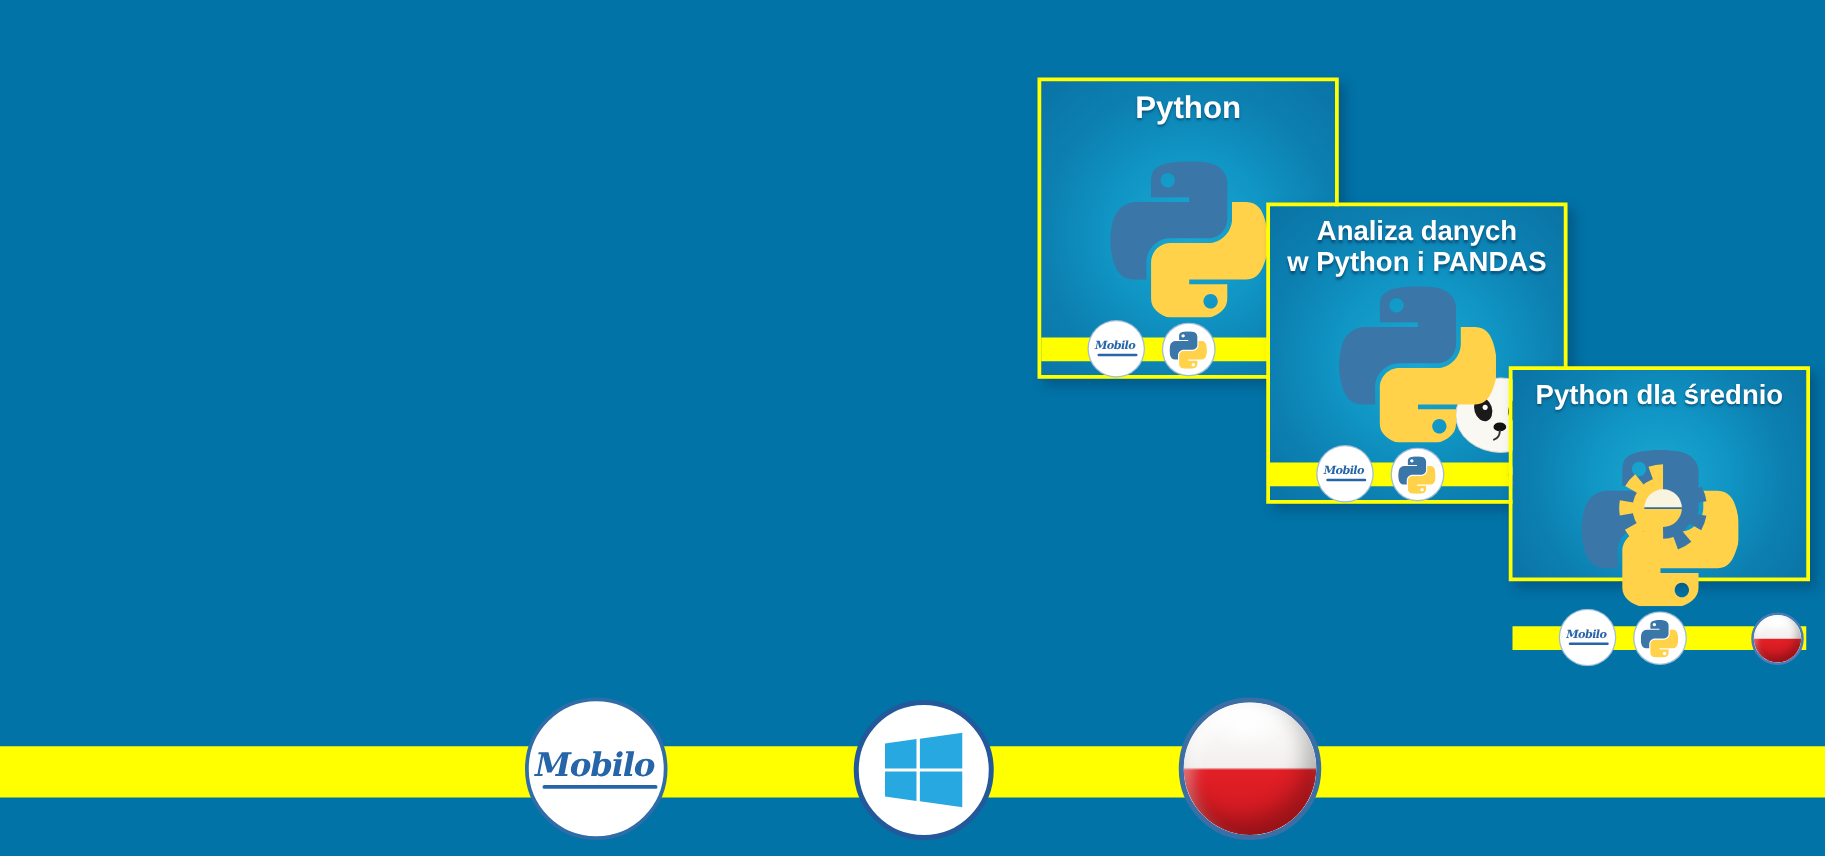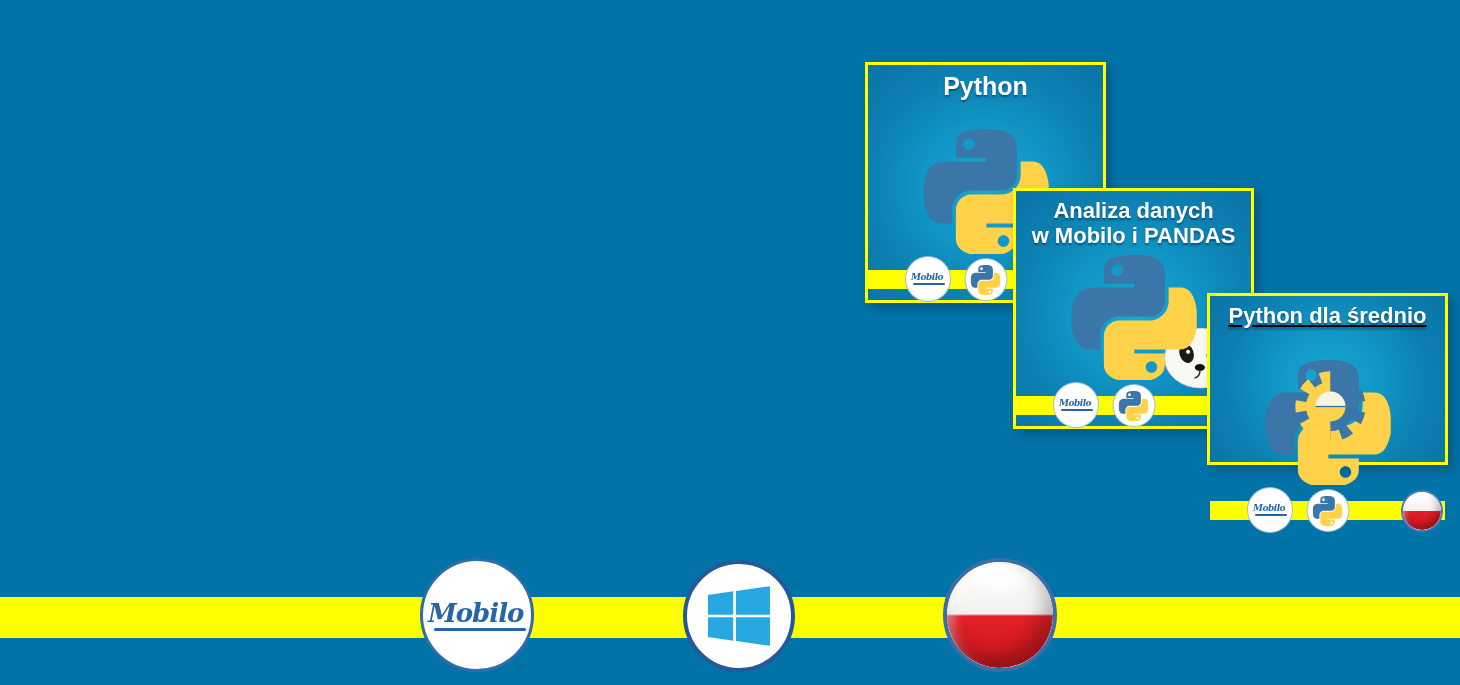--- a/index.html
+++ b/index.html
@@ -52,23 +52,23 @@
   }
 
   
   .card{
     position:absolute;width:241px;height:241px;box-sizing:border-box;
     border:3px solid #FFFF00;
     background:radial-gradient(circle at 50% 52%, #1BA8D2 0%, #1095C4 38%, #0C80B1 68%, #0A73A5 100%);
     box-shadow:5px 5px 9px rgba(0,30,60,.30);
     cursor:pointer;
   }
-  .card.c1{left:865px;top:62px;z-index:1;}
-  .card.c2{left:1013px;top:188px;z-index:2;}
-  .card.c3{left:1207px;top:293px;z-index:3;width:241px;height:172px;text-decoration:underline;}
+  .card.c1{left:830px;top:62px;z-index:1;}
+  .card.c2{left:1013px;top:162px;z-index:2;}
+  .card.c3{left:1207px;top:293px;z-index:3;width:241px;height:172px;}
 
   .card-title{
     position:relative;z-index:4;margin-top:7px;text-align:center;color:#fff;
     font-weight:bold;line-height:1.14;
     text-shadow:0 2px 2px rgba(4,48,84,.6);
   }
   .card-title .l1{font-size:22px;display:block;}
   .card-title .l2{font-size:22px;display:block;}
   .card.c1 .card-title .l1{font-size:25px;}
   .card.c1 .card-title .l2{font-size:21px;}
@@ -131,21 +131,21 @@
       </svg>
   </div>
   <div class="mini-badge mb-flag">
     <div class="flag-ball"></div>
   </div>
 </div>
 
 <div class="card c2">
   <div class="card-title">
     <span class="l1">Analiza danych</span>
-    <span class="l2">w Mobilo i PANDAS</span>
+    <span class="l2">w Python i PANDAS</span>
   </div>
   <svg class="panda" viewBox="0 0 120 86">
     <circle cx="27" cy="15" r="13" fill="#151515"></circle>
     <circle cx="90" cy="13" r="13" fill="#151515"></circle>
     <ellipse cx="57" cy="47" rx="46" ry="38" fill="#FAF8F2" stroke="#D9D4CA" stroke-width="1"></ellipse>
     <ellipse cx="39" cy="41" rx="9" ry="12.5" fill="#1A1A1A" transform="rotate(-18 39 41)"></ellipse>
     <ellipse cx="74" cy="41" rx="9" ry="12.5" fill="#1A1A1A" transform="rotate(18 74 41)"></ellipse>
     <circle cx="41" cy="39" r="2.6" fill="#fff"></circle>
     <circle cx="72" cy="39" r="2.6" fill="#fff"></circle>
     <ellipse cx="56" cy="59" rx="6.5" ry="4.5" fill="#111"></ellipse>

